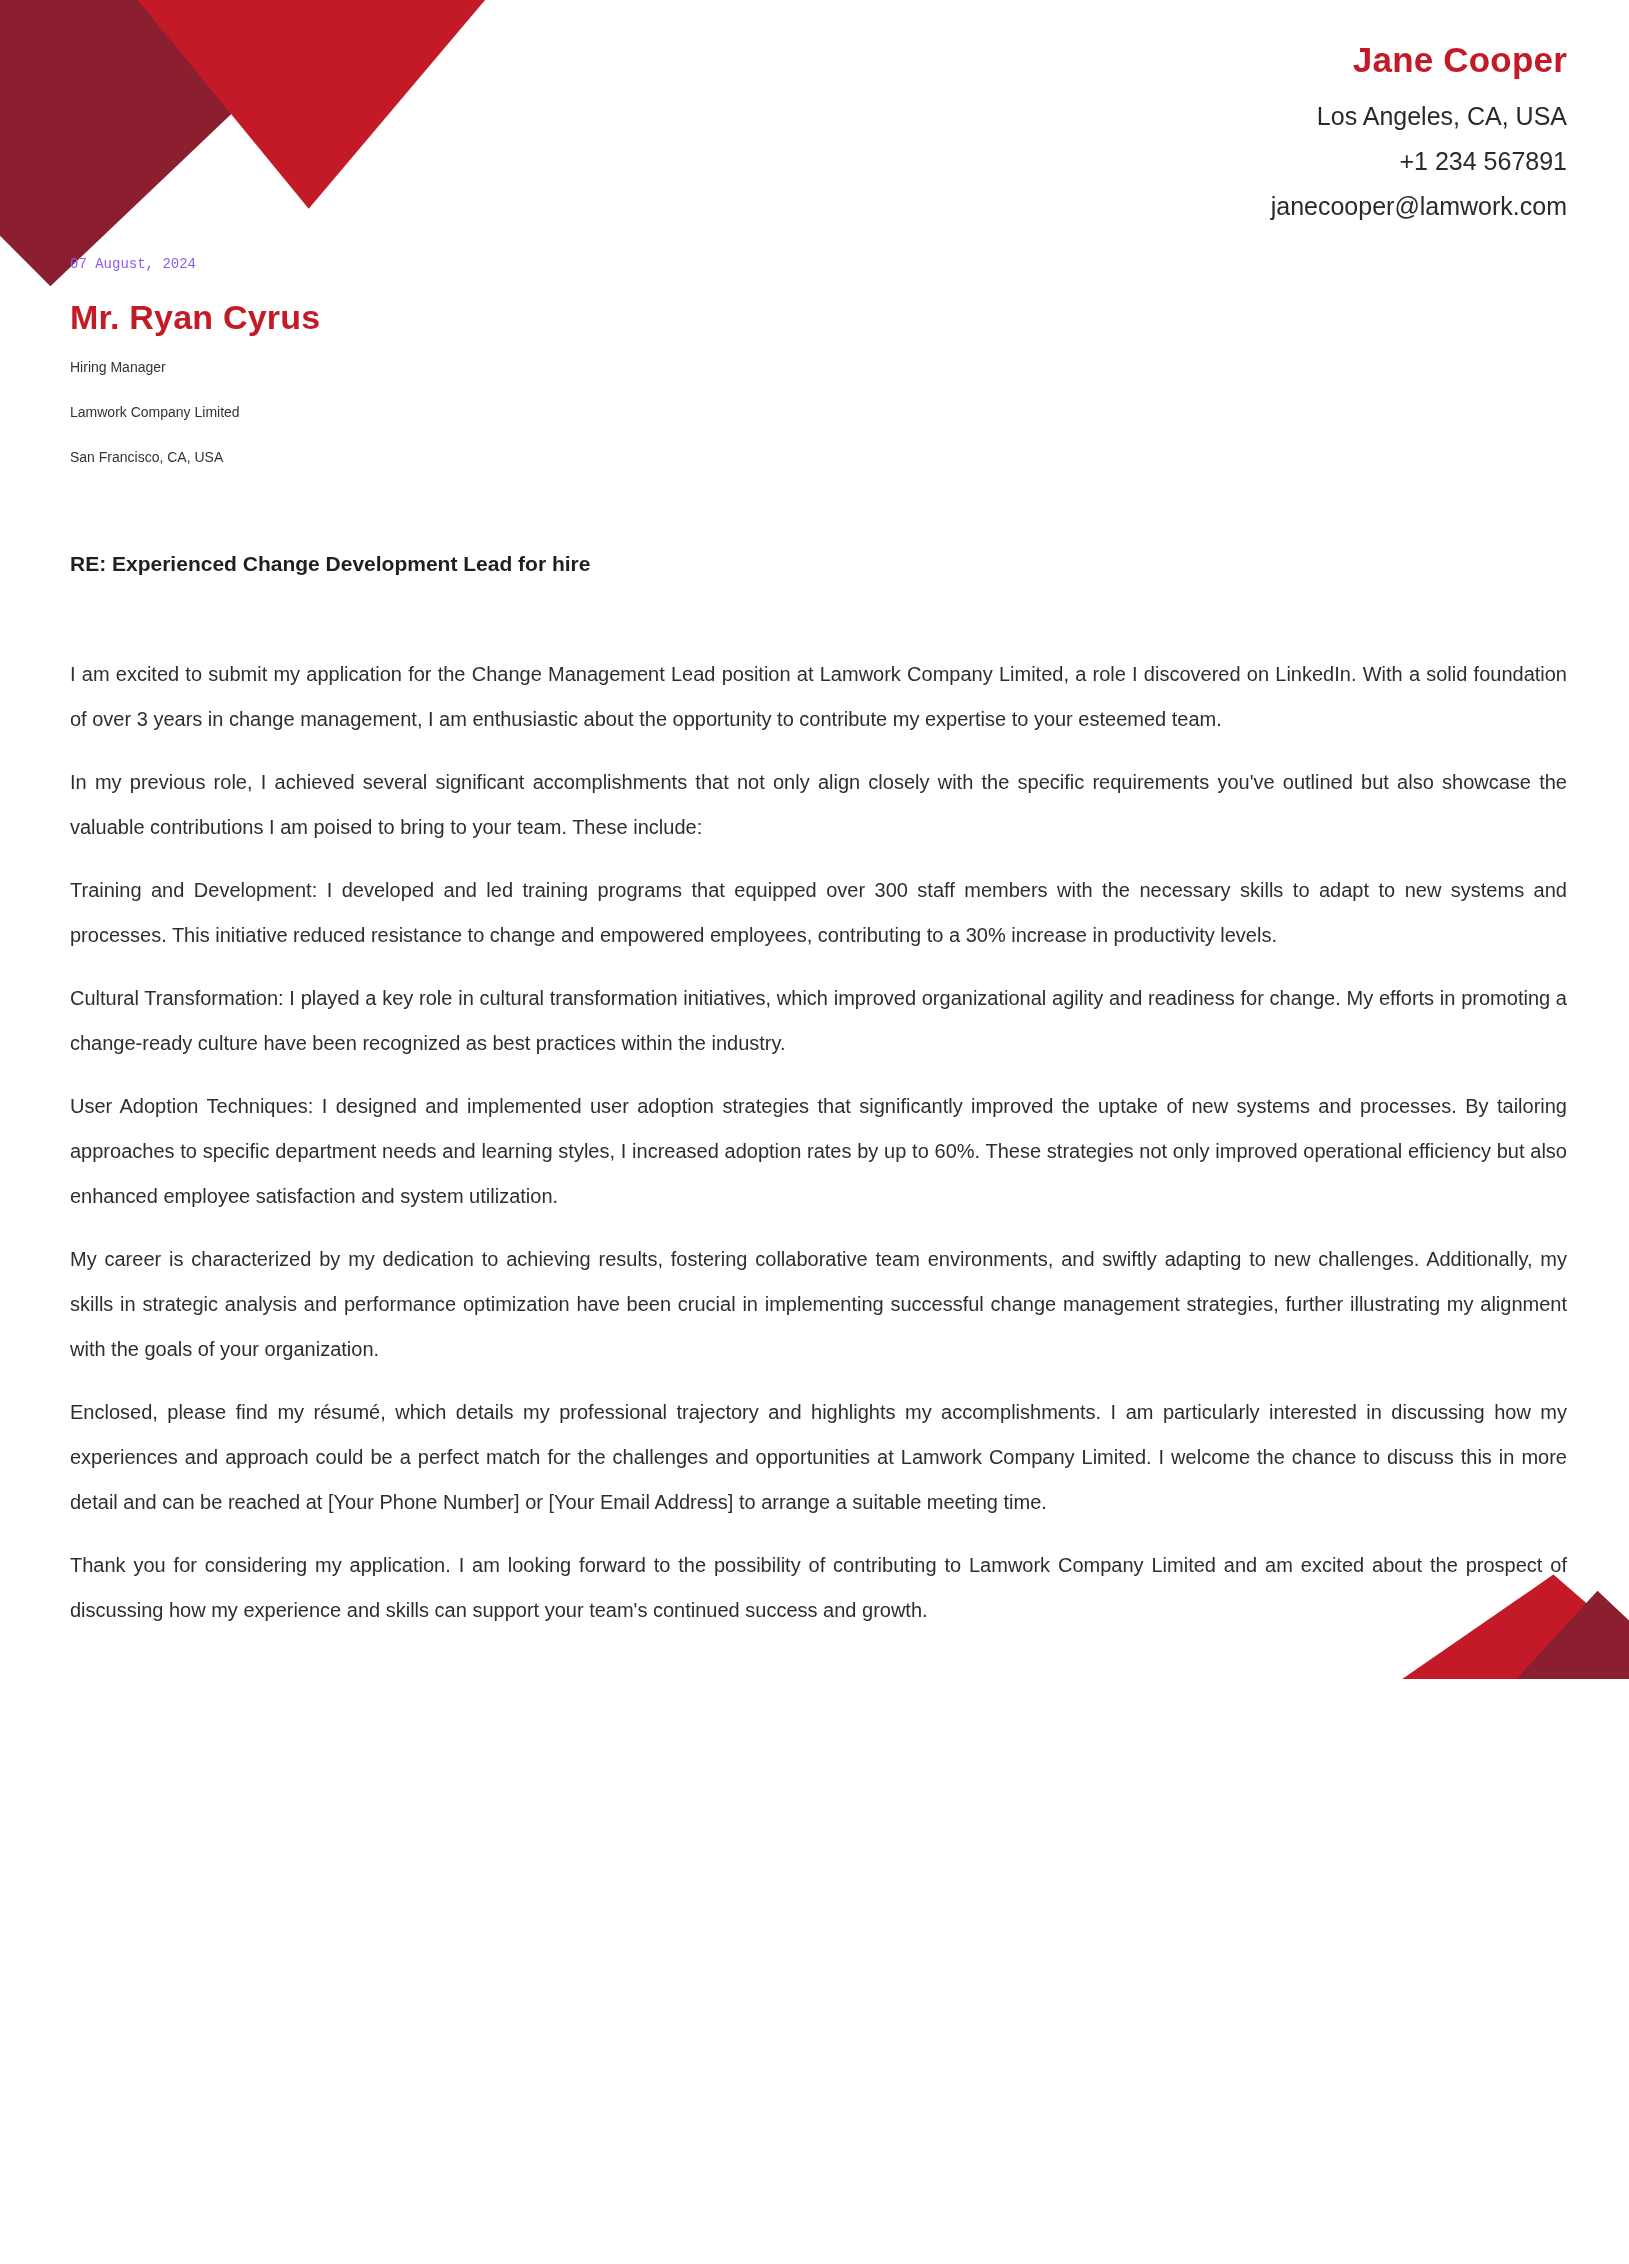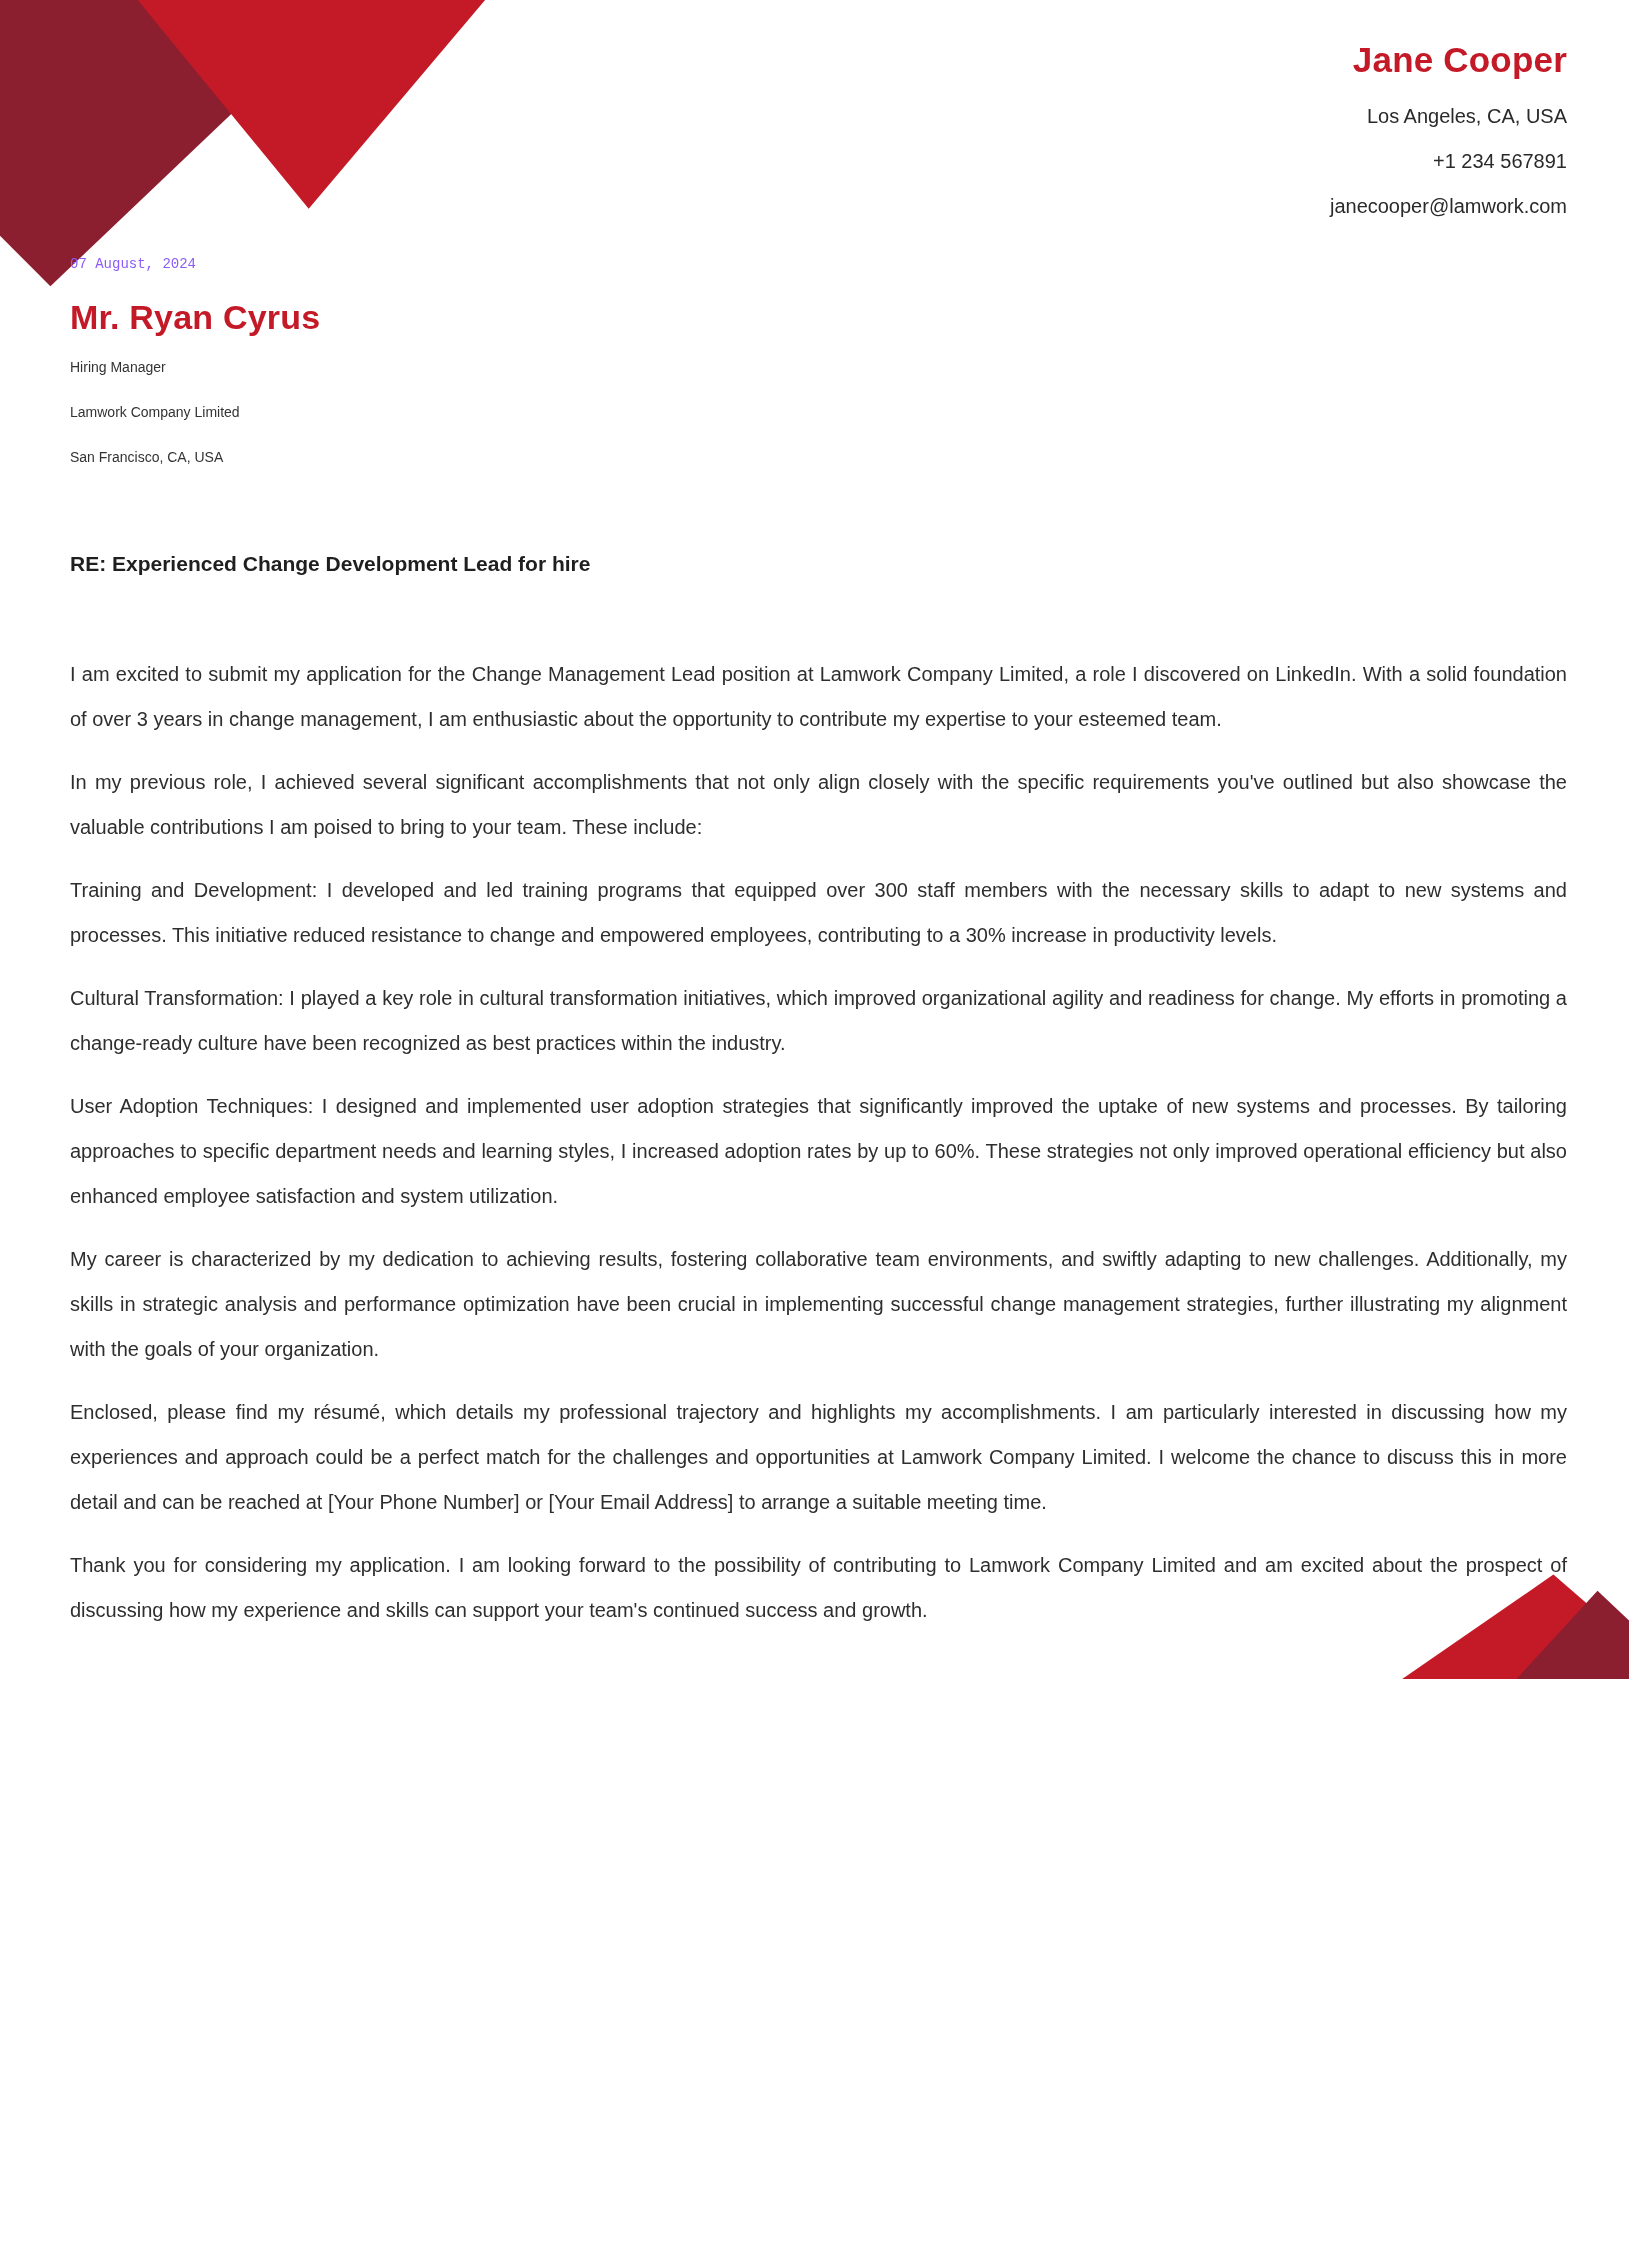--- a/index.html
+++ b/index.html
@@ -29,21 +29,21 @@
   }
 
   .sender { text-align: right; }
   .sender-name {
     font-size: 35px;
     font-weight: bold;
     color: #c41a27;
     margin-bottom: 14.4px;
     letter-spacing: 0.2px;
   }
-  .sender-line { font-size: 20px; line-height: 45px; color: #2a2a2a; }
+  .sender-line { font-size: 25px; line-height: 45px; color: #2a2a2a; }
 
   .date { margin-top: 27px; font-size: 14px; color: #8b5cf6; font-family: Liberation Mono, monospace; }
 
   .recipient { margin-top: 21.6px; }
   .recipient-name {
     font-size: 34px;
     font-weight: bold;
     color: #c41a27;
     margin-bottom: 7.2px;
     letter-spacing: 0.2px;

